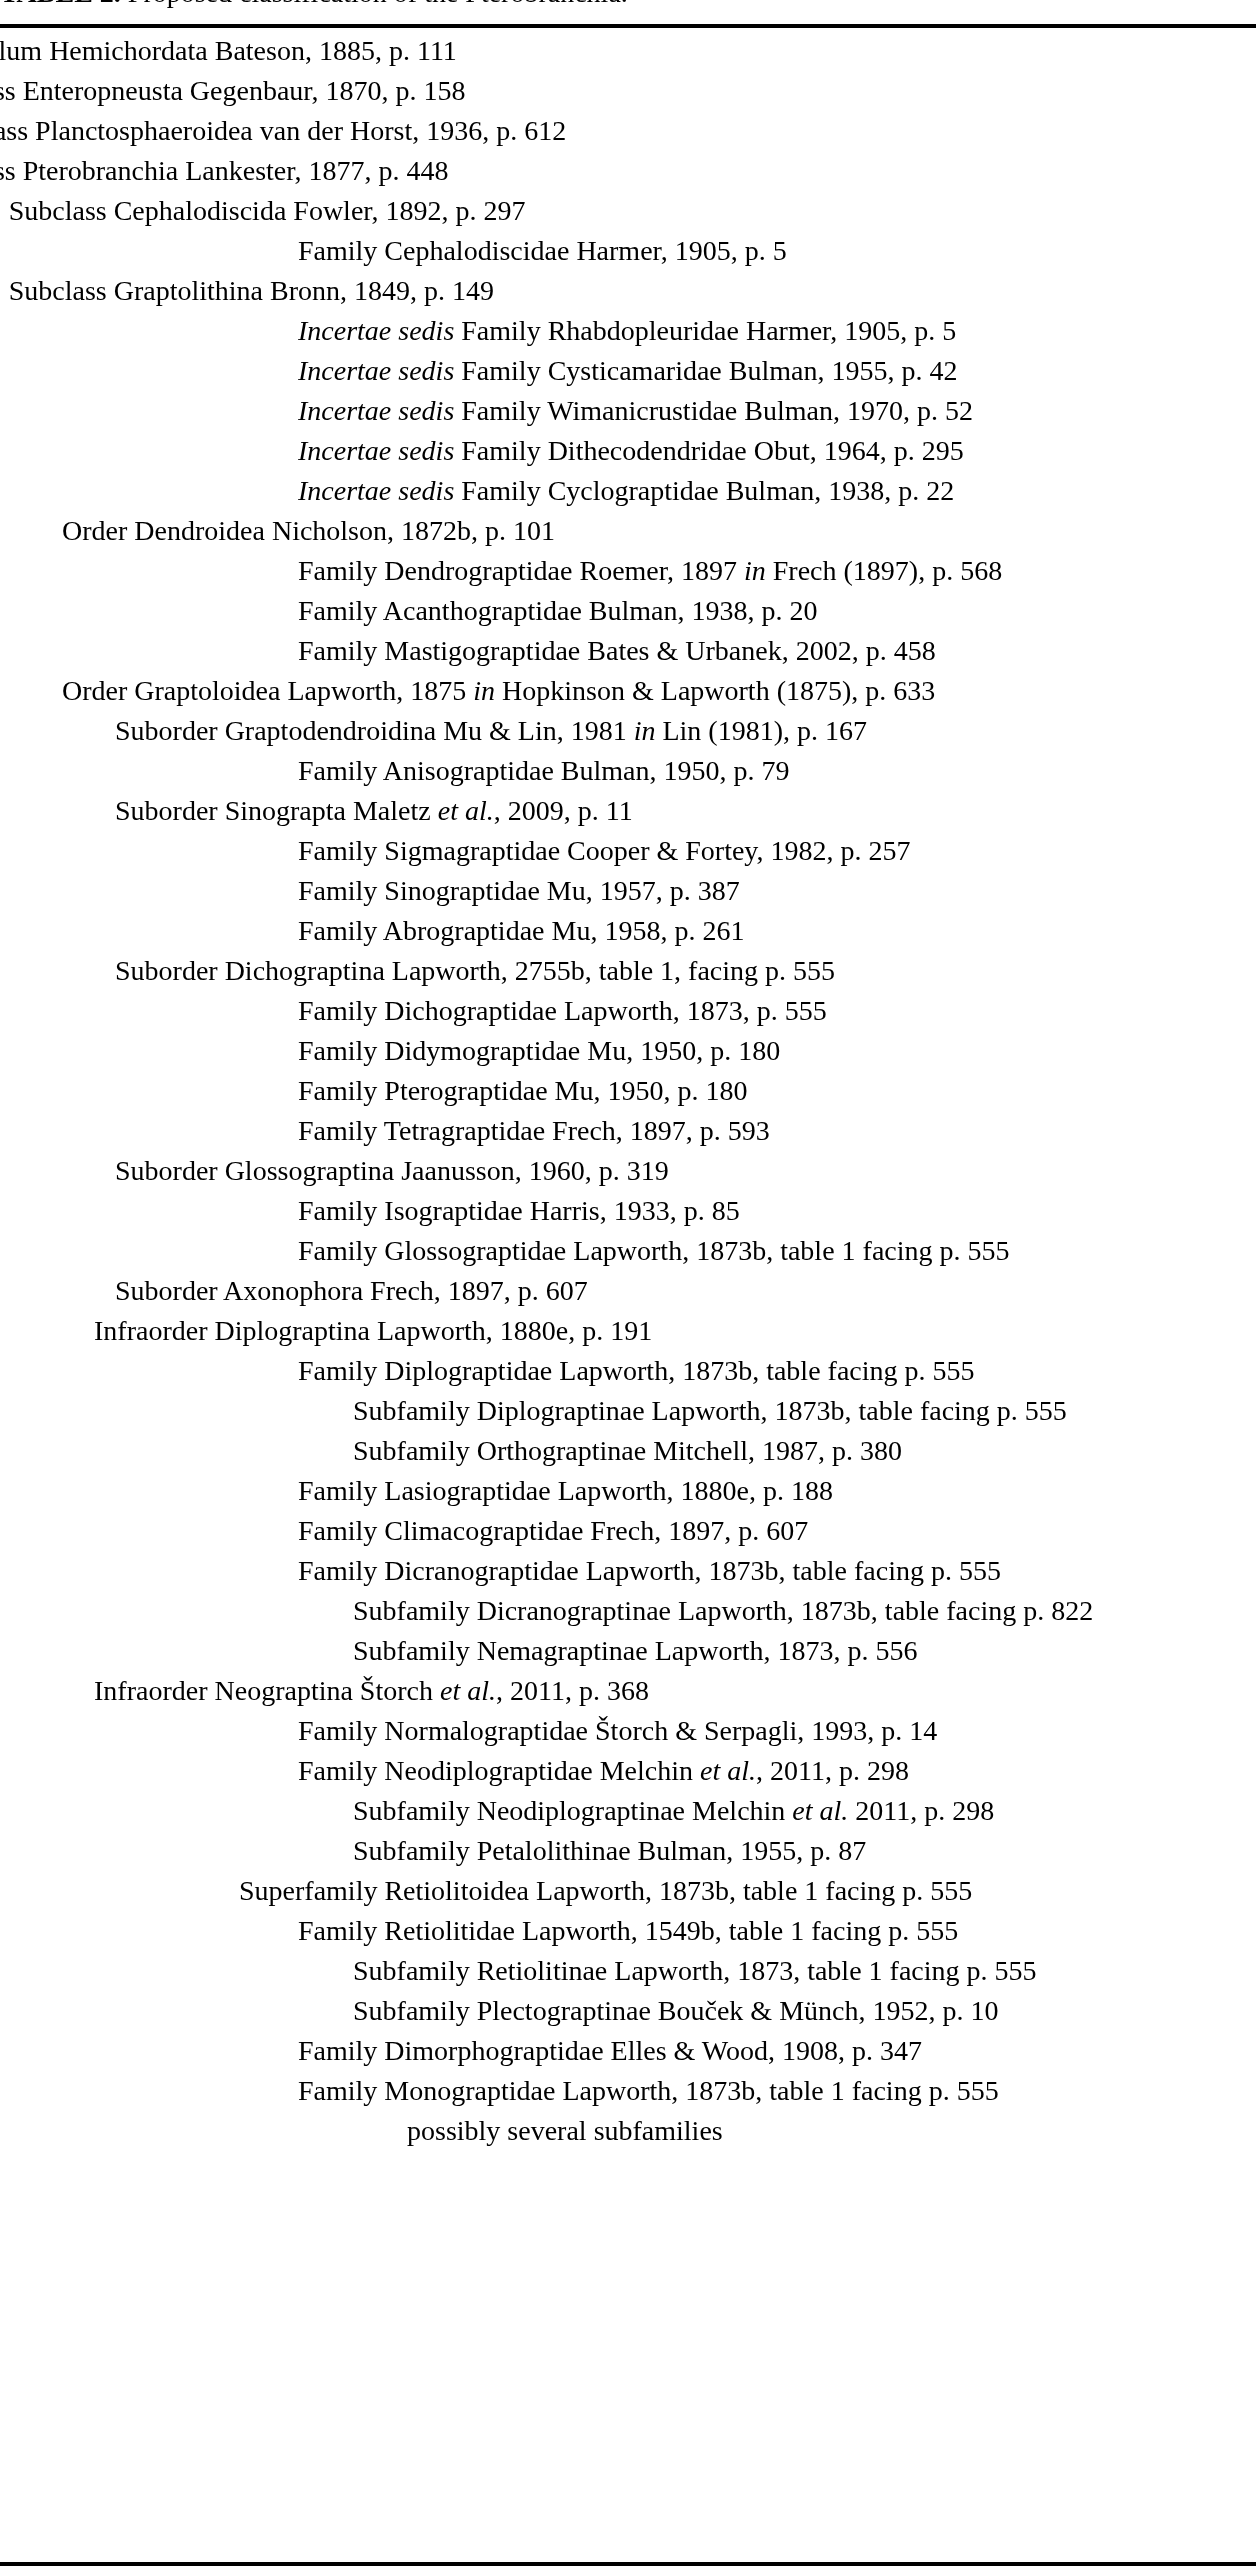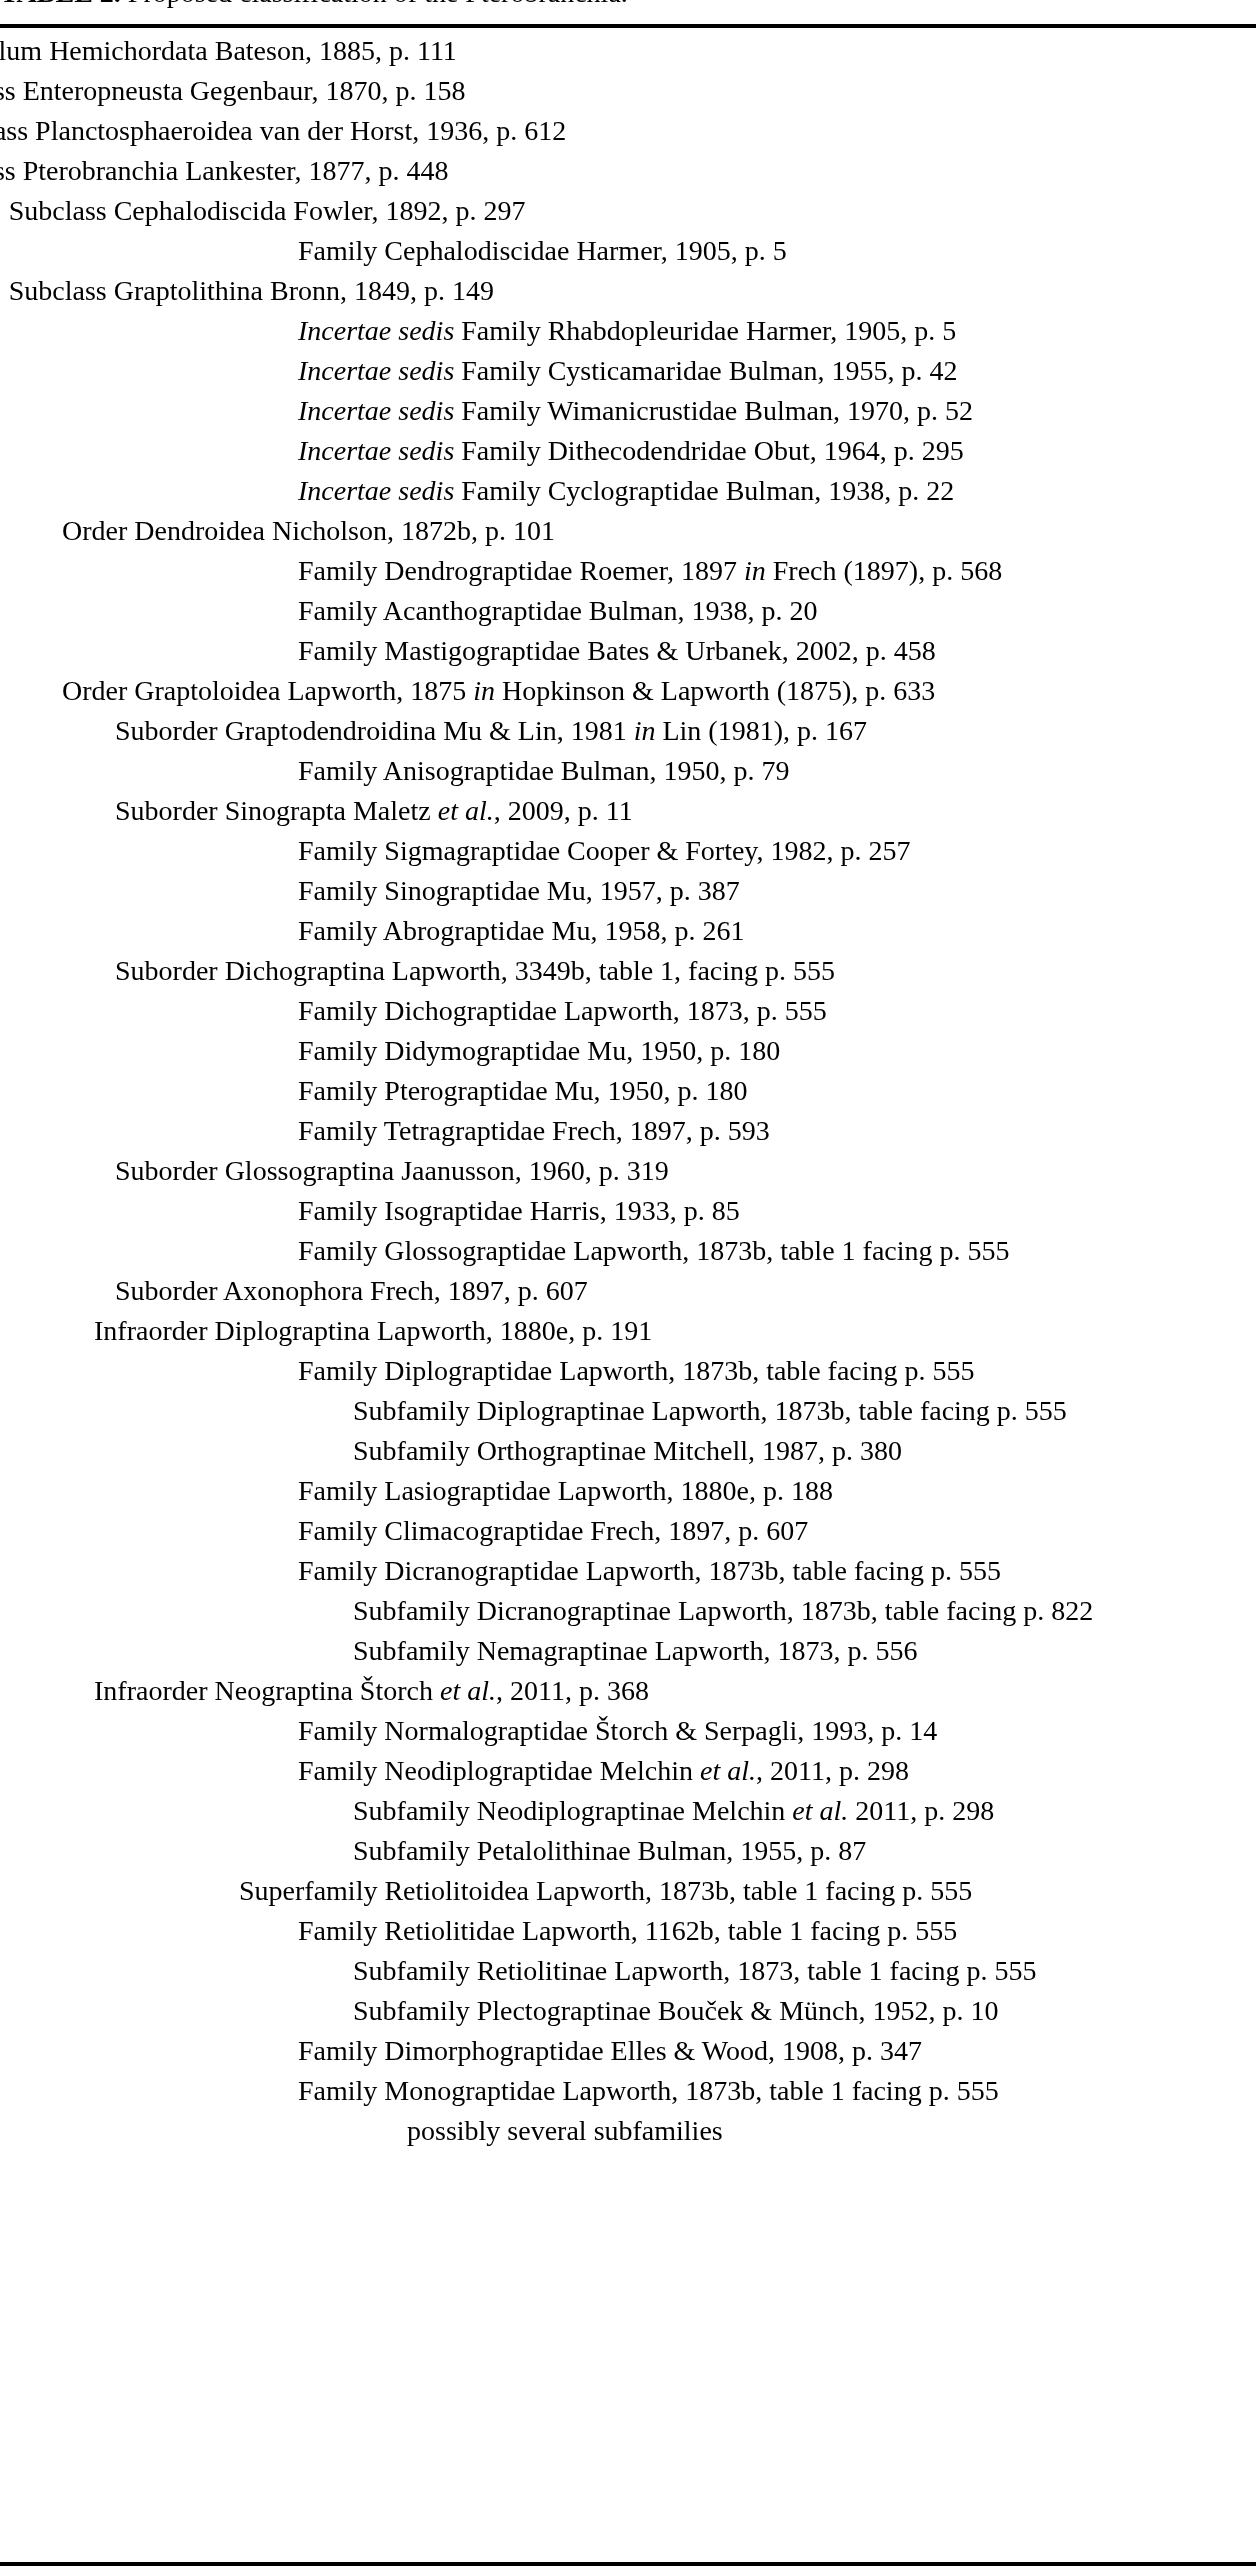--- a/index.html
+++ b/index.html
@@ -115,21 +115,21 @@
       <div class="trow lv-family"><span>Family Dendrograptidae Roemer, 1897 </span><span class="it">in</span><span> Frech (1897), p. 568</span></div>
       <div class="trow lv-family"><span>Family Acanthograptidae Bulman, 1938, p. 20</span></div>
       <div class="trow lv-family"><span>Family Mastigograptidae Bates &amp; Urbanek, 2002, p. 458</span></div>
       <div class="trow lv-order"><span>Order Graptoloidea Lapworth, 1875 </span><span class="it">in</span><span> Hopkinson &amp; Lapworth (1875), p. 633</span></div>
       <div class="trow lv-suborder"><span>Suborder Graptodendroidina Mu &amp; Lin, 1981 </span><span class="it">in</span><span> Lin (1981), p. 167</span></div>
       <div class="trow lv-family"><span>Family Anisograptidae Bulman, 1950, p. 79</span></div>
       <div class="trow lv-suborder"><span>Suborder Sinograpta Maletz </span><span class="it">et al.</span><span>, 2009, p. 11</span></div>
       <div class="trow lv-family"><span>Family Sigmagraptidae Cooper &amp; Fortey, 1982, p. 257</span></div>
       <div class="trow lv-family"><span>Family Sinograptidae Mu, 1957, p. 387</span></div>
       <div class="trow lv-family"><span>Family Abrograptidae Mu, 1958, p. 261</span></div>
-      <div class="trow lv-suborder"><span>Suborder Dichograptina Lapworth, 3349b, table 1, facing p. 555</span></div>
+      <div class="trow lv-suborder"><span>Suborder Dichograptina Lapworth, 2755b, table 1, facing p. 555</span></div>
       <div class="trow lv-family"><span>Family Dichograptidae Lapworth, 1873, p. 555</span></div>
       <div class="trow lv-family"><span>Family Didymograptidae Mu, 1950, p. 180</span></div>
       <div class="trow lv-family"><span>Family Pterograptidae Mu, 1950, p. 180</span></div>
       <div class="trow lv-family"><span>Family Tetragraptidae Frech, 1897, p. 593</span></div>
       <div class="trow lv-suborder"><span>Suborder Glossograptina Jaanusson, 1960, p. 319</span></div>
       <div class="trow lv-family"><span>Family Isograptidae Harris, 1933, p. 85</span></div>
       <div class="trow lv-family"><span>Family Glossograptidae Lapworth, 1873b, table 1 facing p. 555</span></div>
       <div class="trow lv-suborder"><span>Suborder Axonophora Frech, 1897, p. 607</span></div>
       <div class="trow lv-infraorder"><span>Infraorder Diplograptina Lapworth, 1880e, p. 191</span></div>
       <div class="trow lv-family"><span>Family Diplograptidae Lapworth, 1873b, table facing p. 555</span></div>
@@ -139,21 +139,21 @@
       <div class="trow lv-family"><span>Family Climacograptidae Frech, 1897, p. 607</span></div>
       <div class="trow lv-family"><span>Family Dicranograptidae Lapworth, 1873b, table facing p. 555</span></div>
       <div class="trow lv-subfamily"><span>Subfamily Dicranograptinae  Lapworth, 1873b, table facing p. 822</span></div>
       <div class="trow lv-subfamily"><span>Subfamily Nemagraptinae Lapworth, 1873, p. 556</span></div>
       <div class="trow lv-infraorder"><span>Infraorder Neograptina Štorch </span><span class="it">et al.</span><span>, 2011, p. 368</span></div>
       <div class="trow lv-family"><span>Family Normalograptidae Štorch &amp; Serpagli, 1993, p. 14</span></div>
       <div class="trow lv-family"><span>Family Neodiplograptidae Melchin </span><span class="it">et al.</span><span>, 2011, p. 298</span></div>
       <div class="trow lv-subfamily"><span>Subfamily Neodiplograptinae Melchin </span><span class="it">et al.</span><span> 2011, p. 298</span></div>
       <div class="trow lv-subfamily"><span>Subfamily Petalolithinae Bulman, 1955, p. 87</span></div>
       <div class="trow lv-superfamily"><span>Superfamily Retiolitoidea Lapworth, 1873b, table 1 facing p. 555</span></div>
-      <div class="trow lv-family"><span>Family Retiolitidae Lapworth, 1162b, table 1 facing p. 555</span></div>
+      <div class="trow lv-family"><span>Family Retiolitidae Lapworth, 1549b, table 1 facing p. 555</span></div>
       <div class="trow lv-subfamily"><span>Subfamily Retiolitinae Lapworth, 1873, table 1 facing p. 555</span></div>
       <div class="trow lv-subfamily"><span>Subfamily Plectograptinae Bouček &amp; Münch, 1952, p. 10</span></div>
       <div class="trow lv-family"><span>Family Dimorphograptidae Elles &amp; Wood, 1908, p. 347</span></div>
       <div class="trow lv-family"><span>Family Monograptidae Lapworth, 1873b, table 1 facing p. 555</span></div>
       <div class="trow lv-note"><span>possibly several subfamilies</span></div>
     </div>
 
   <div class="rule-bottom"></div>
 
 </div>

